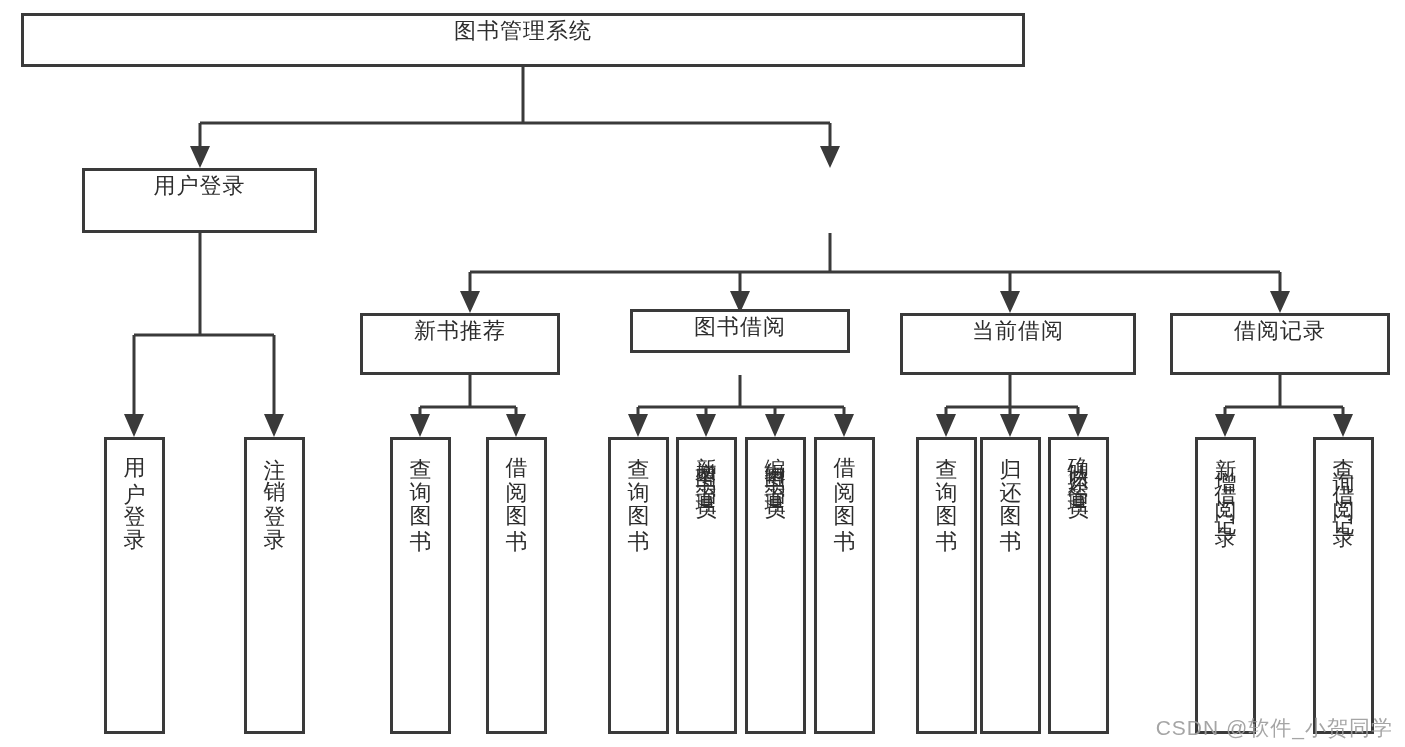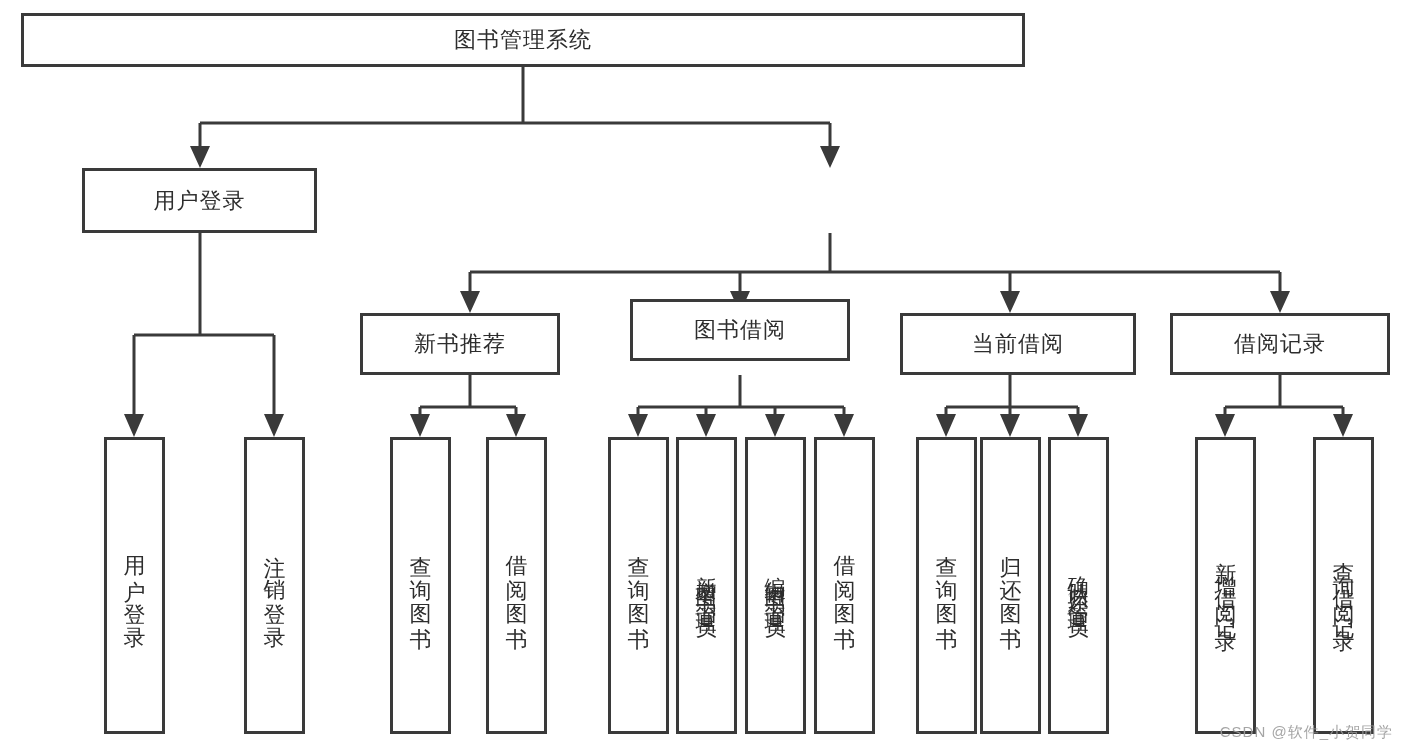--- a/index.html
+++ b/index.html
@@ -2,34 +2,34 @@
 <html><head>
 <meta charset="utf-8">
 <style>
   html,body{margin:0;padding:0;background:#ffffff;}
   body{font-family:"Liberation Sans","DejaVu Sans",sans-serif;}
   .stage{position:relative;width:1405px;height:747px;background:#ffffff;overflow:hidden;}
   .wires{position:absolute;left:0;top:0;width:1405px;height:747px;z-index:1;}
   .box{
     position:absolute;z-index:2;background:#ffffff;
     border:3px solid #3a3a3a;box-sizing:border-box;
-    display:flex;align-items:center;justify-content:center;
+    display:flex;align-items:flex-start;justify-content:center;
     color:#2d2d2d;font-size:22px;letter-spacing:1px;
   }
   .leaf{z-index:2;}
   .leaf span{
     writing-mode:vertical-lr;text-orientation:mixed;
     line-height:1;white-space:nowrap;
   }
   .v4 span{letter-spacing:24px;}
   .v6 span{letter-spacing:14px;}
   .v9 span{letter-spacing:6px;font-size:21px;}
   .watermark{
     position:absolute;z-index:3;right:12px;bottom:5px;
-    font-size:15px;color:#9e9e9e;opacity:0.92;letter-spacing:1px;
+    font-size:21px;color:#9e9e9e;opacity:0.92;letter-spacing:1px;
   }
 </style>
 </head>
 <body>
 
 <div class="stage">
 
   <svg class="wires" viewBox="0 0 1405 747" xmlns="http://www.w3.org/2000/svg" aria-hidden="true">
 
     <path d="M523 67 V123 M200 123 H830 M200 123 V150 M830 123 V150" fill="none" stroke="#3a3a3a" stroke-width="3"></path>
@@ -72,21 +72,21 @@
     <span>图书管理系统</span>
   </div>
 
   <div class="box" style="left:82px;top:168px;width:235px;height:65px;">
     <span>用户登录</span>
   </div>
 
   <div class="box" style="left:360px;top:313px;width:200px;height:62px;">
     <span>新书推荐</span>
   </div>
-  <div class="box" style="left:630px;top:299px;width:220px;height:62px;">
+  <div class="box" style="left:630px;top:309px;width:220px;height:44px;">
     <span>图书借阅</span>
   </div>
   <div class="box" style="left:900px;top:313px;width:236px;height:62px;">
     <span>当前借阅</span>
   </div>
   <div class="box" style="left:1170px;top:313px;width:220px;height:62px;">
     <span>借阅记录</span>
   </div>
 
   <div class="box leaf v4" style="left:104px;top:437px;width:61px;height:297px;">

